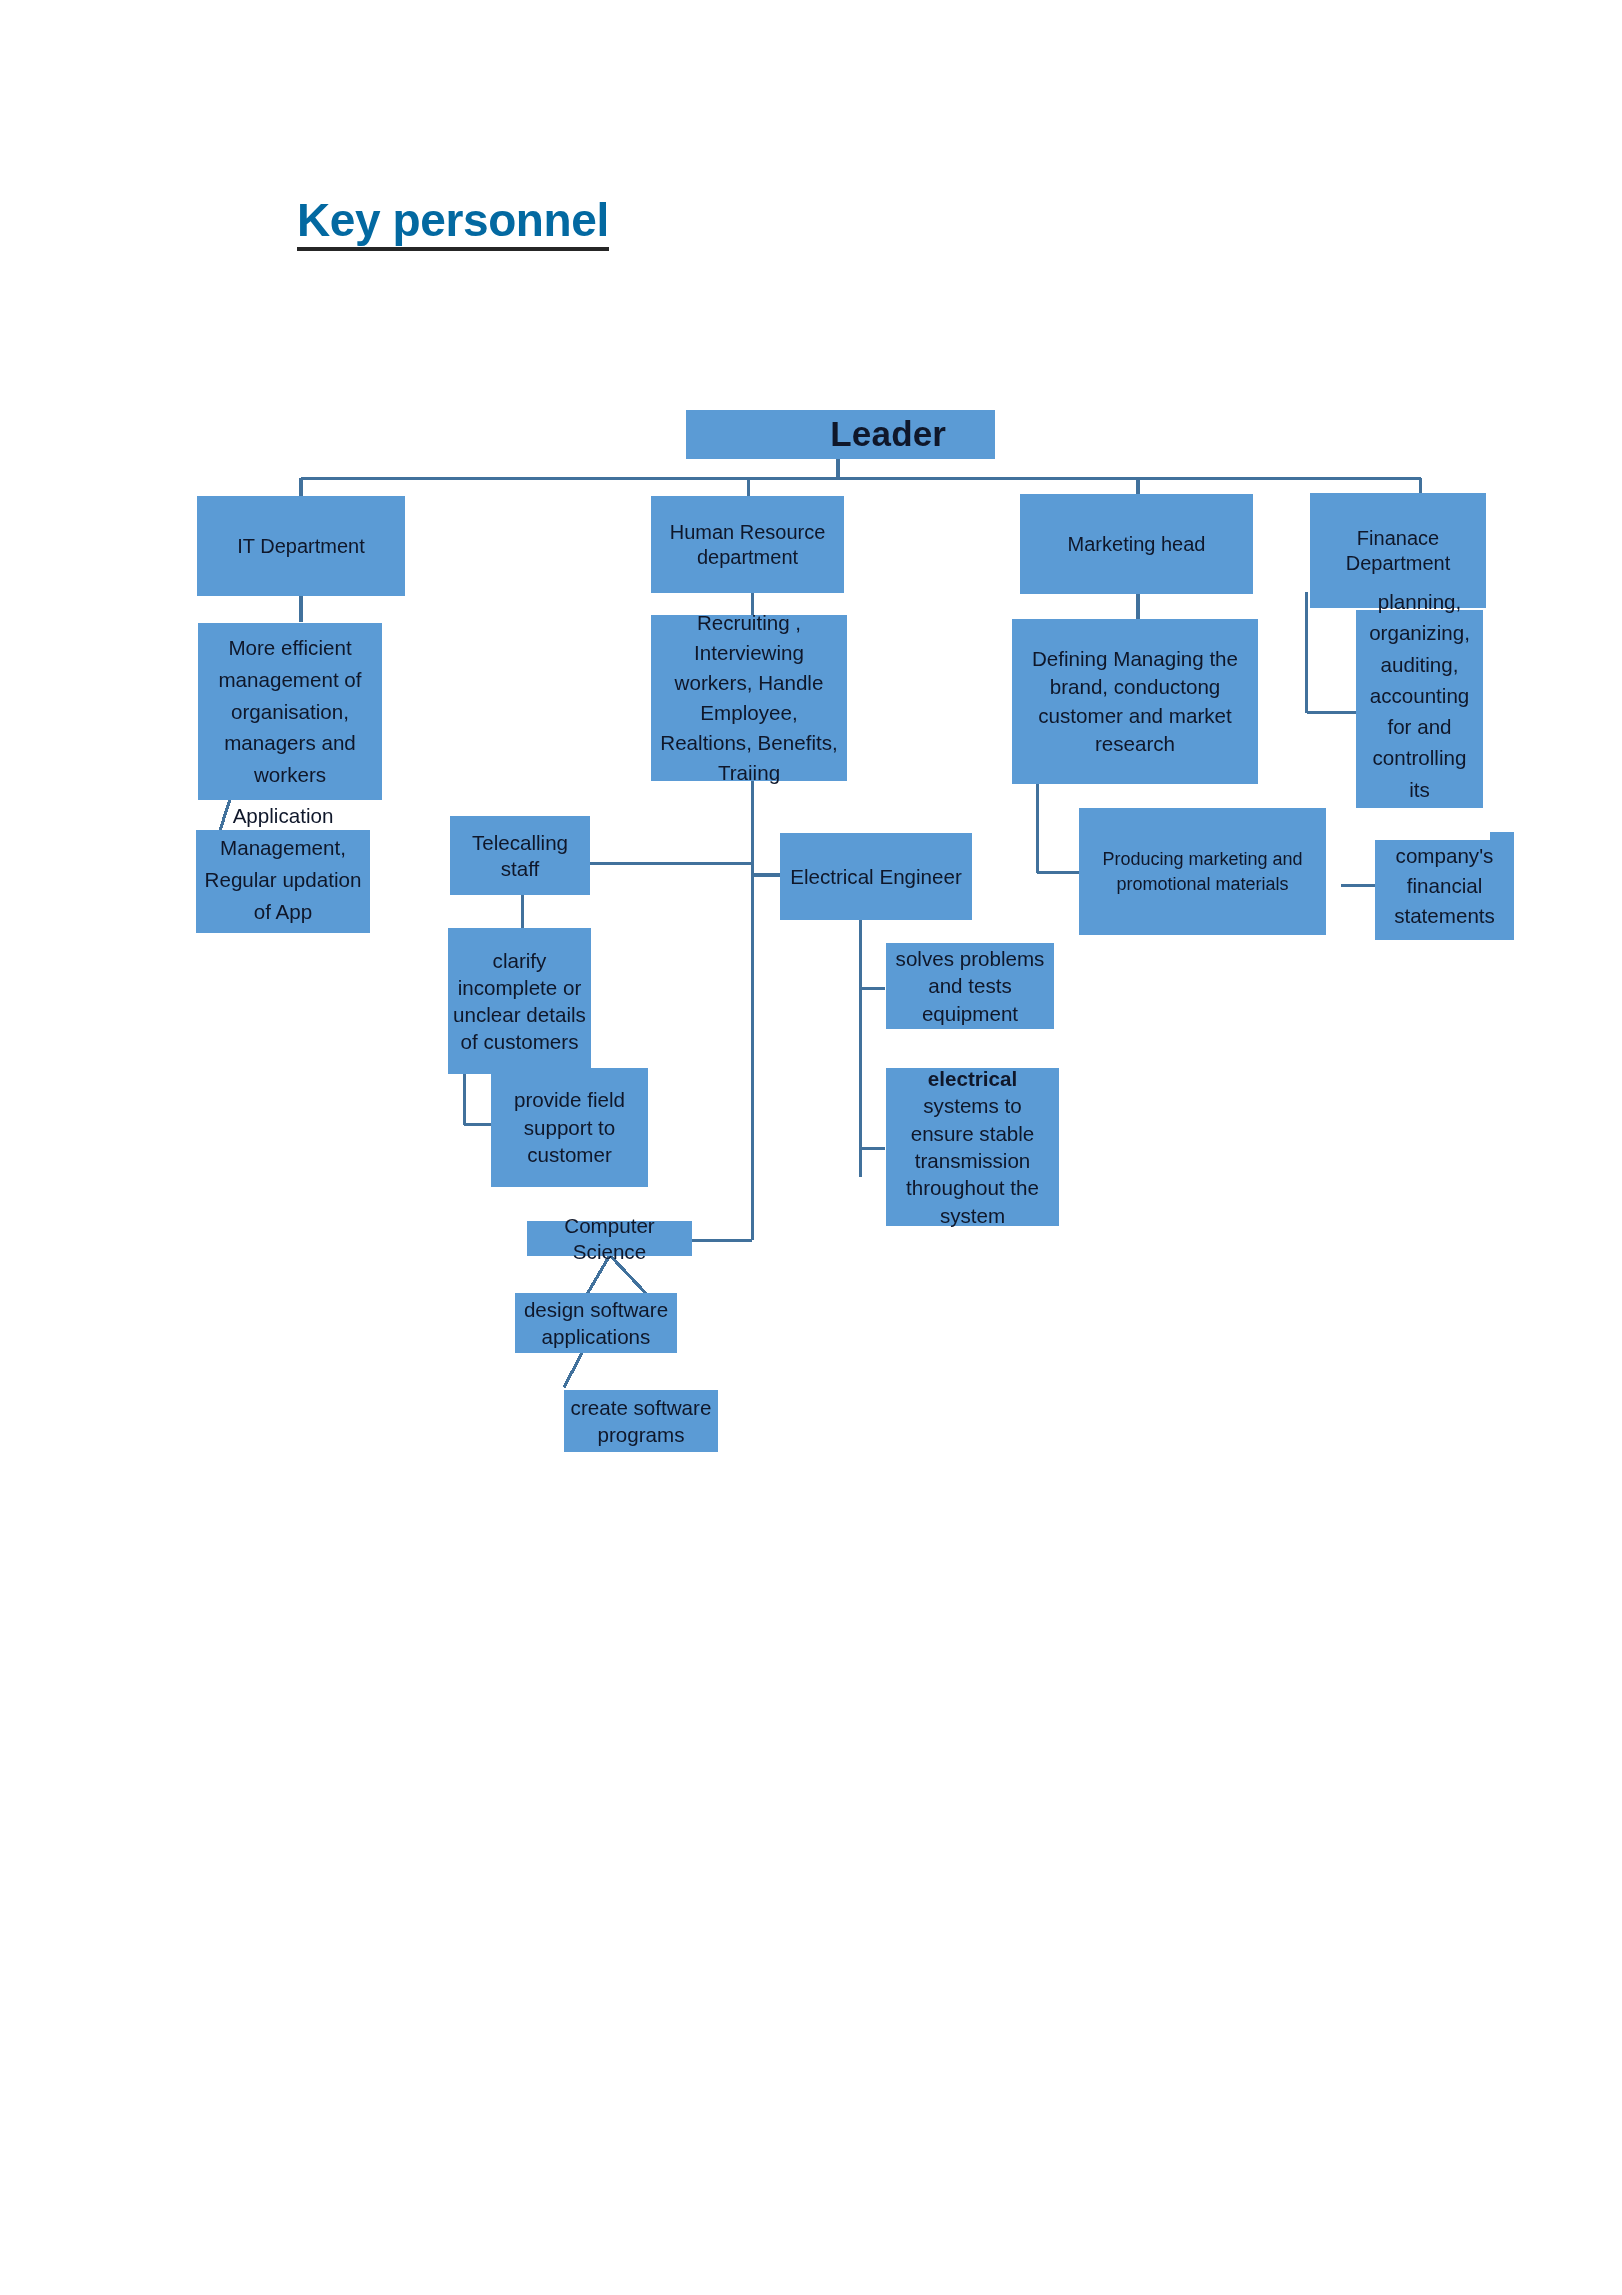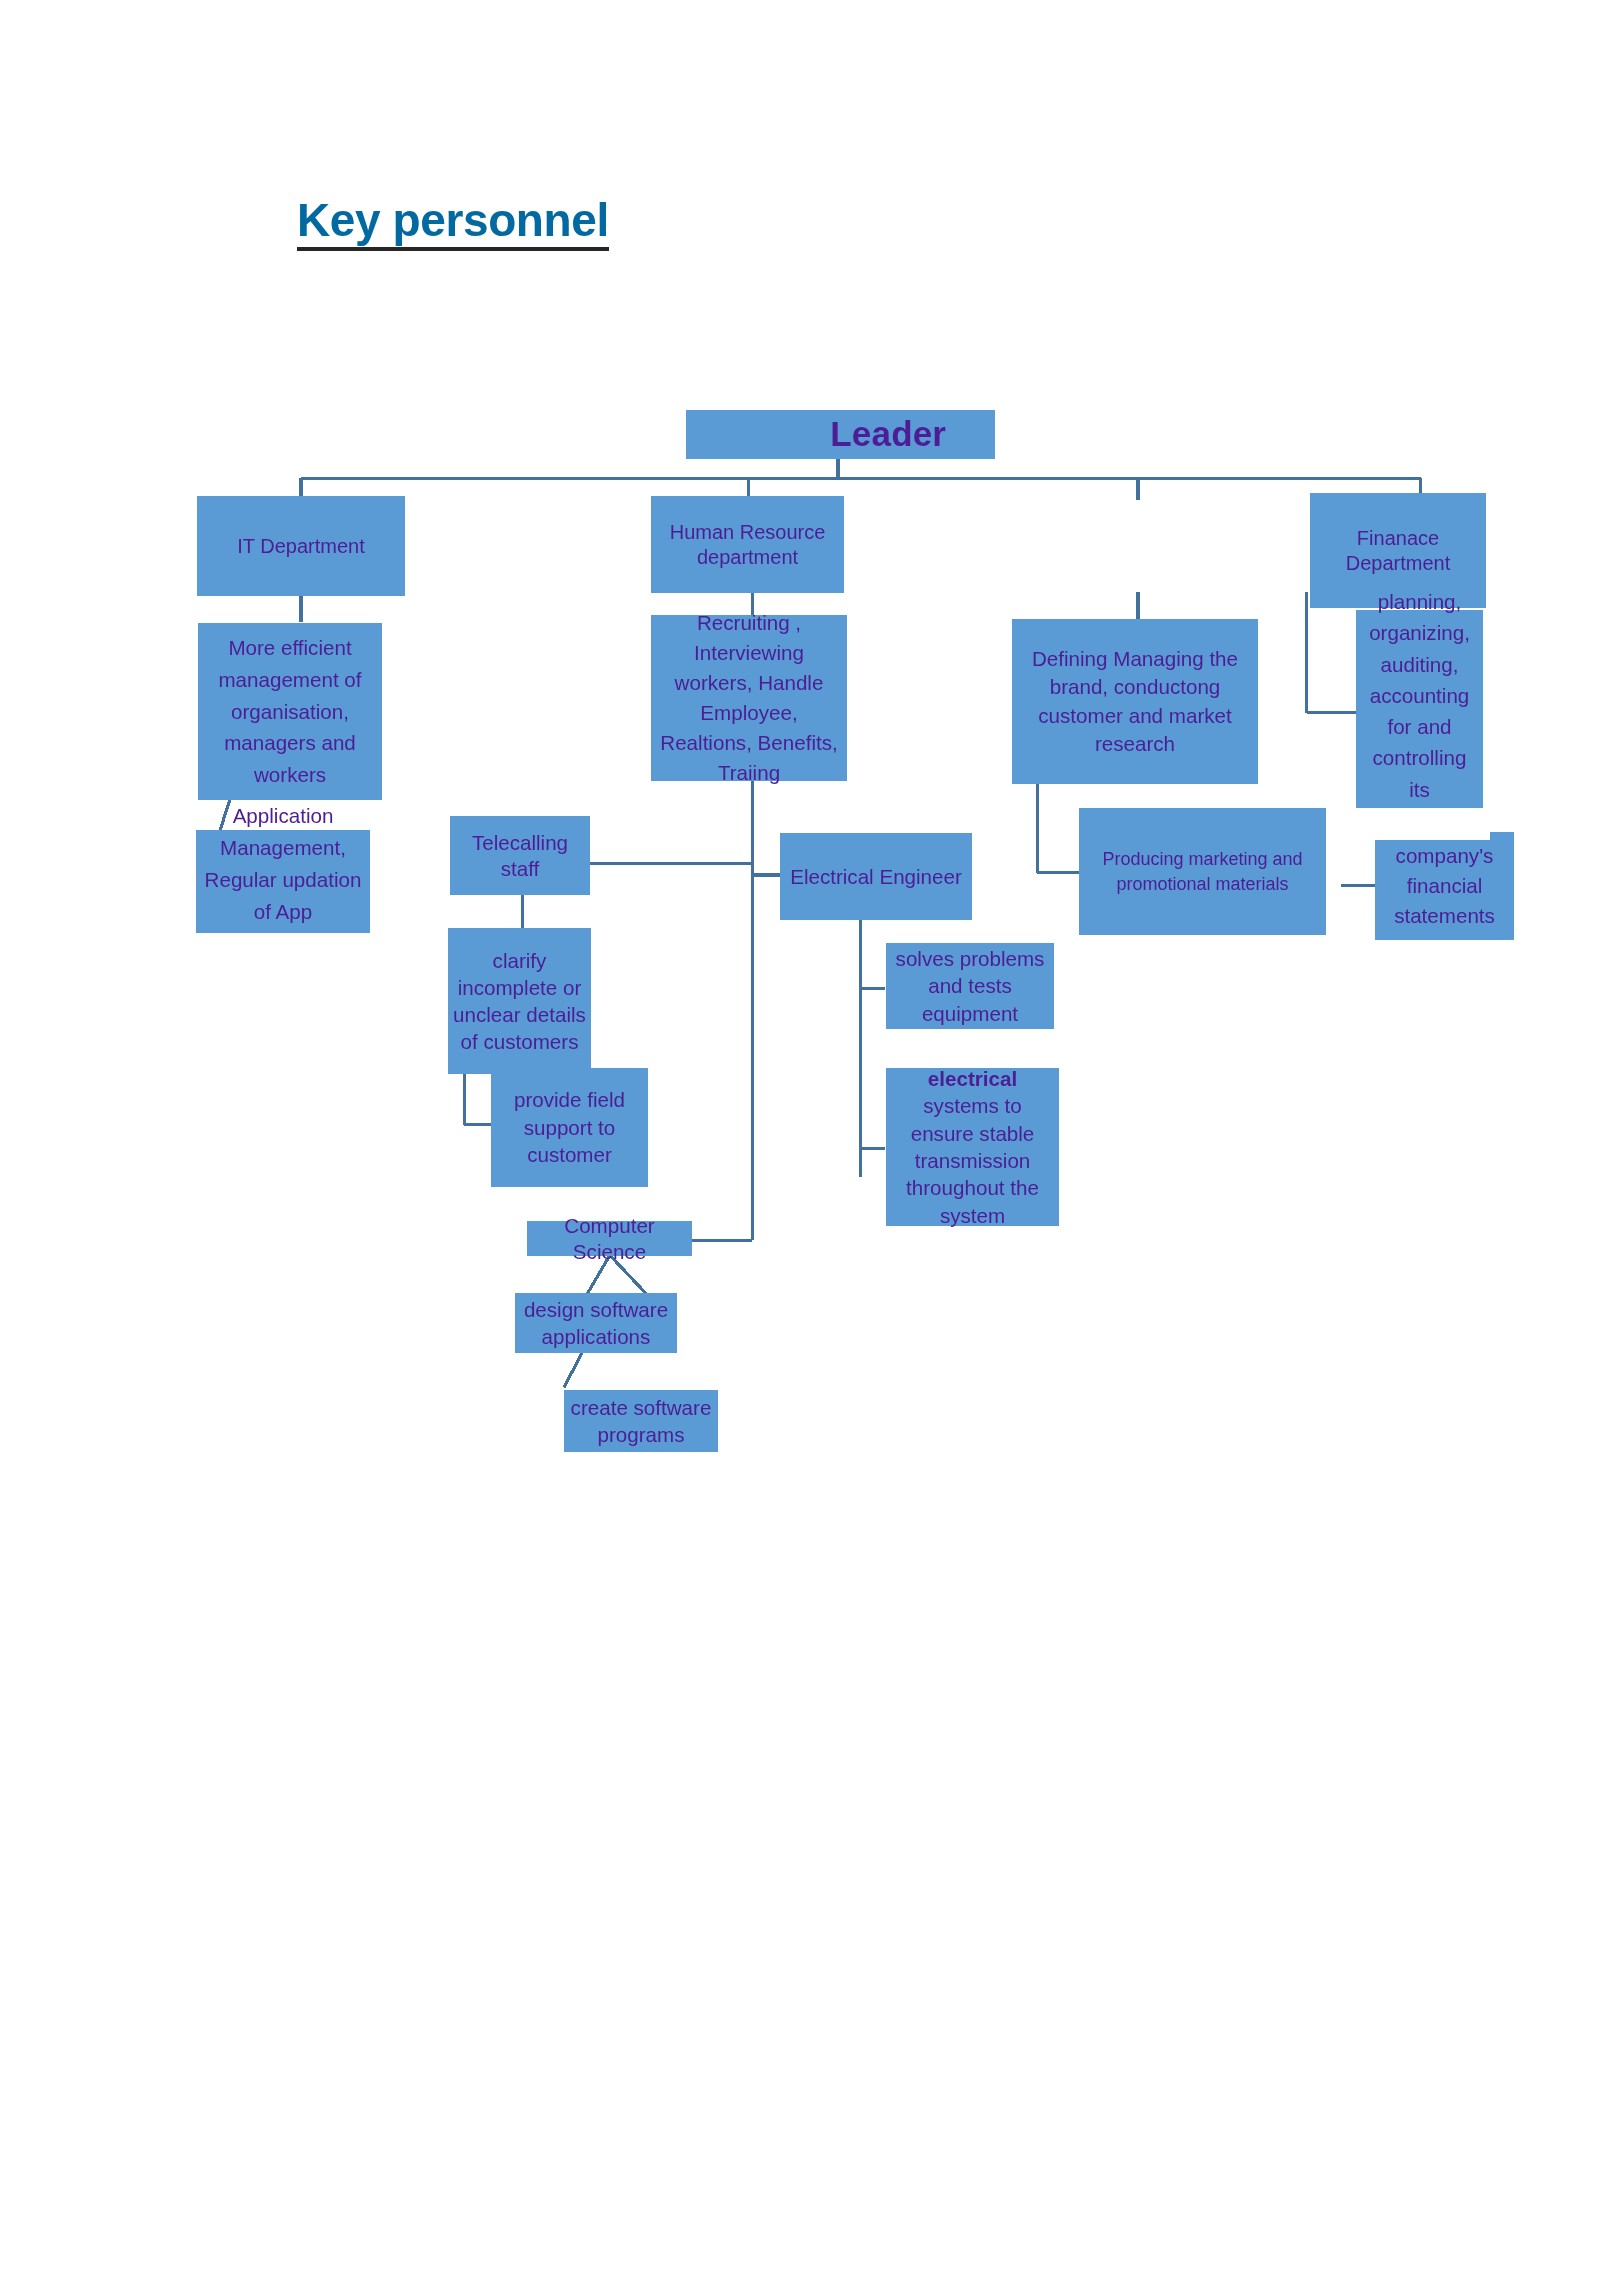--- a/index.html
+++ b/index.html
@@ -53,21 +53,21 @@
     left: 0; top: 0;
     width: 1622px;
     height: 2295px;
     pointer-events: none;
   }
 
   
   .node {
     position: absolute;
     background: #5b9bd5;
-    color: #4c1d95;
+    color: #0f172a;
     display: flex;
     align-items: center;
     justify-content: center;
     text-align: center;
     box-sizing: border-box;
     line-height: 1.22;
     font-weight: 400;
     z-index: 2;
   }
   .node .txt {
@@ -168,20 +168,23 @@
 
     <div class="node" style="left:197px; top:496px; width:208px; height:100px; font-size:20px;">
       <span class="txt">IT Department</span>
     </div>
 
     <div class="node" style="left:651px; top:496px; width:193px; height:97px; font-size:20px; white-space:pre-line;">
       <span class="txt">Human Resource
 department</span>
     </div>
 
+    <div class="node" style="left:1020px; top:494px; width:233px; height:100px; font-size:20px;">
+      <span class="txt">Marketing head</span>
+    </div>
 
     <div class="node" style="left:1310px; top:493px; width:176px; height:115px; font-size:20px; white-space:pre-line;">
       <span class="txt">Finanace
 Department</span>
     </div>
 
     <div class="node" style="left:198px; top:623px; width:184px; height:177px; font-size:20.6px; line-height:1.55;">
       <span class="txt">More efficient management of organisation, managers and workers</span>
     </div>
 

